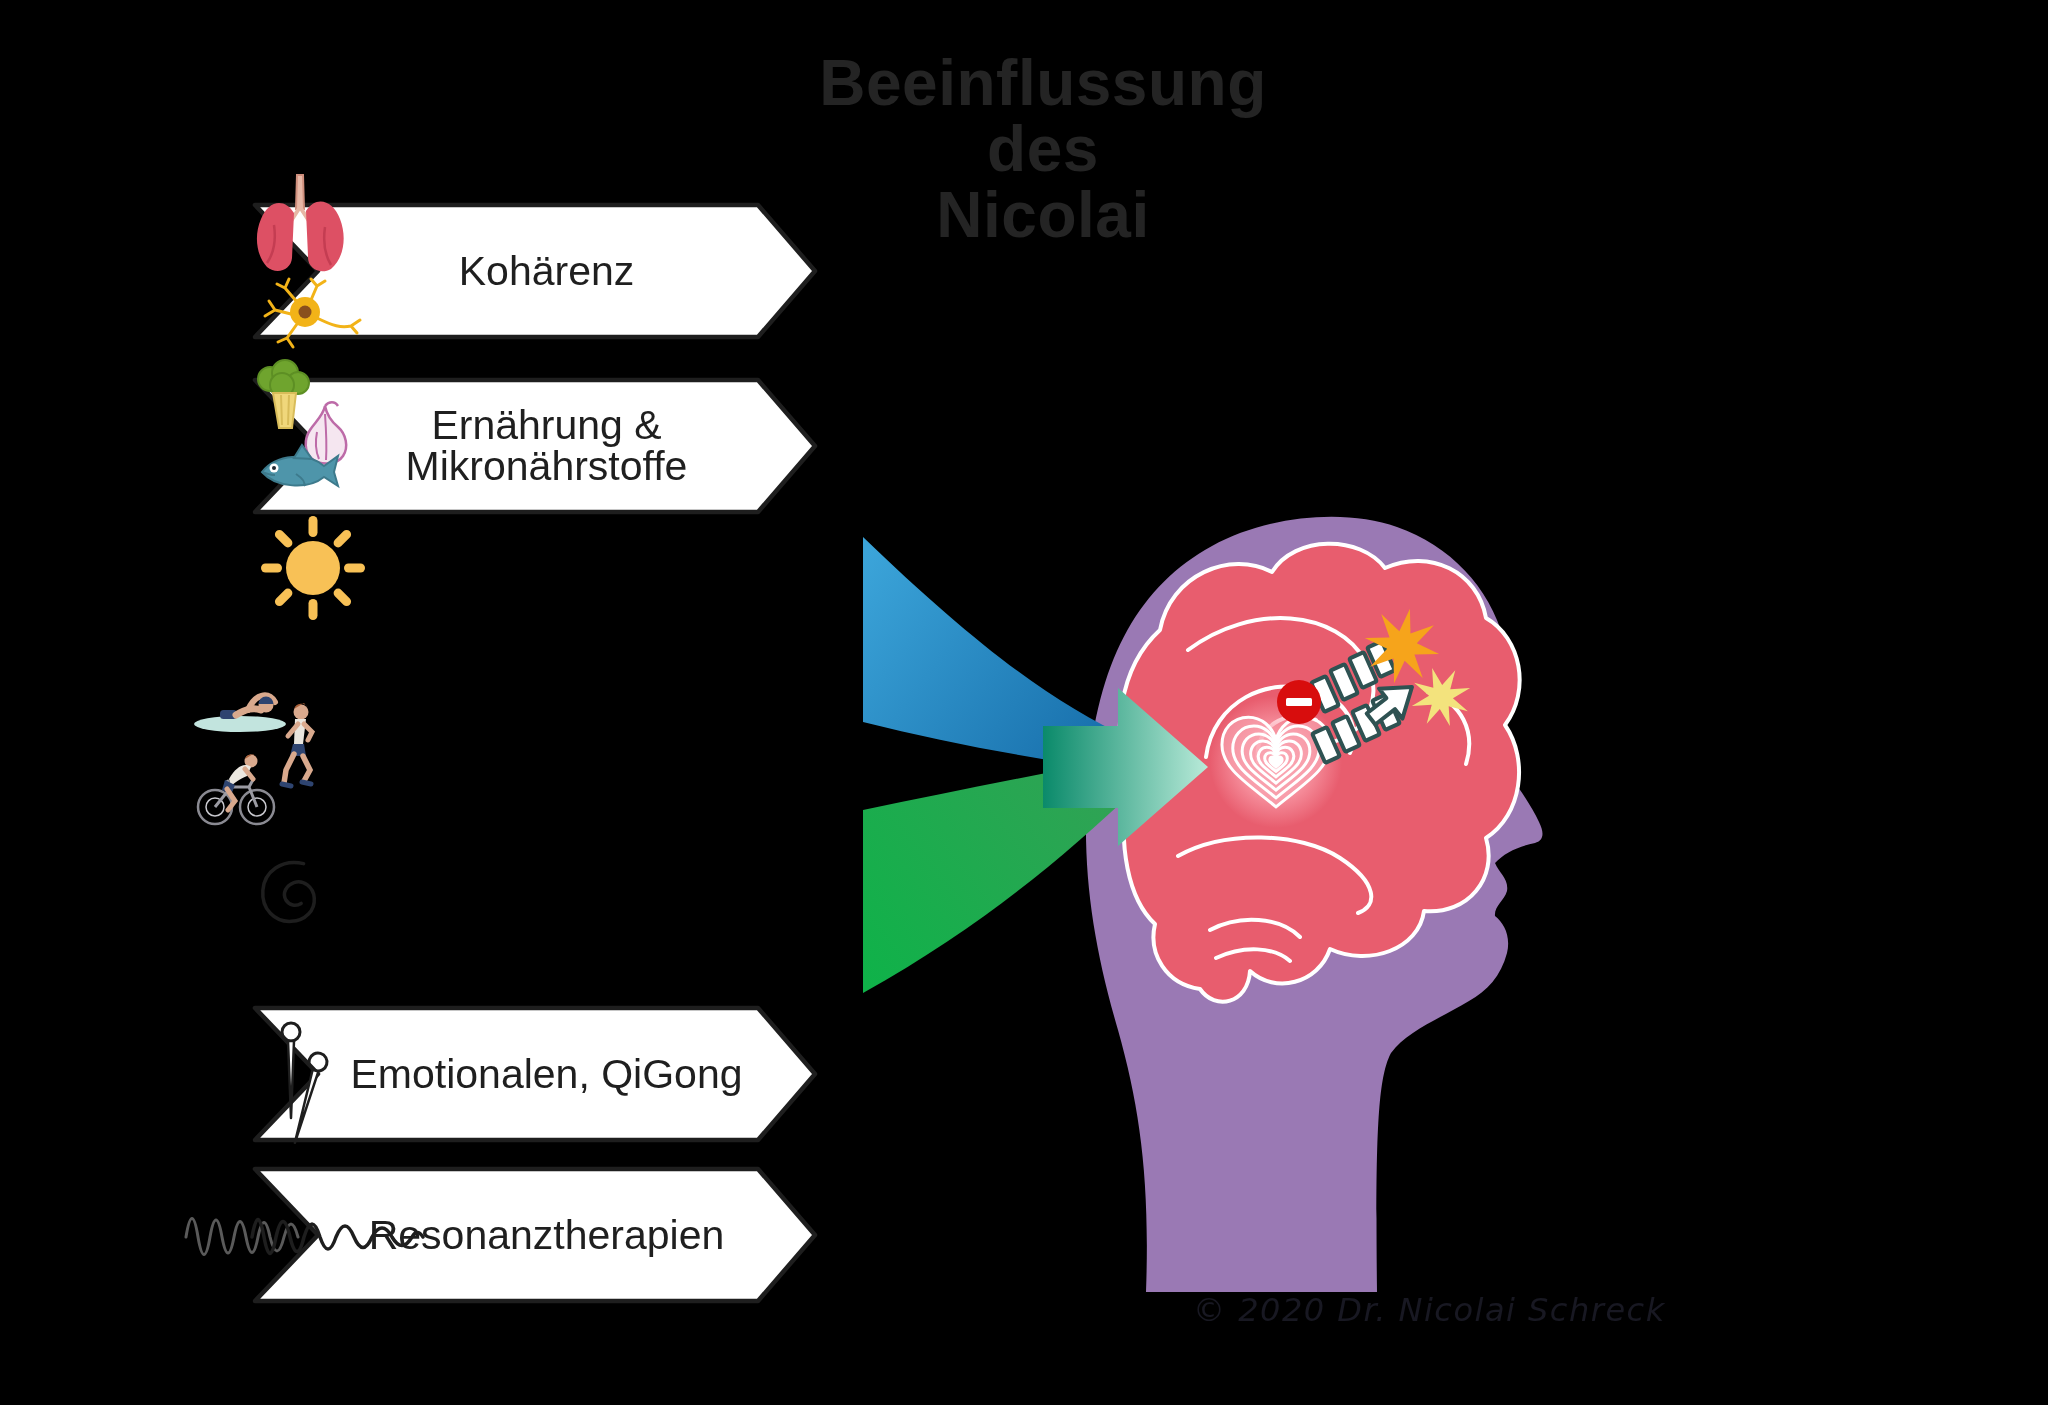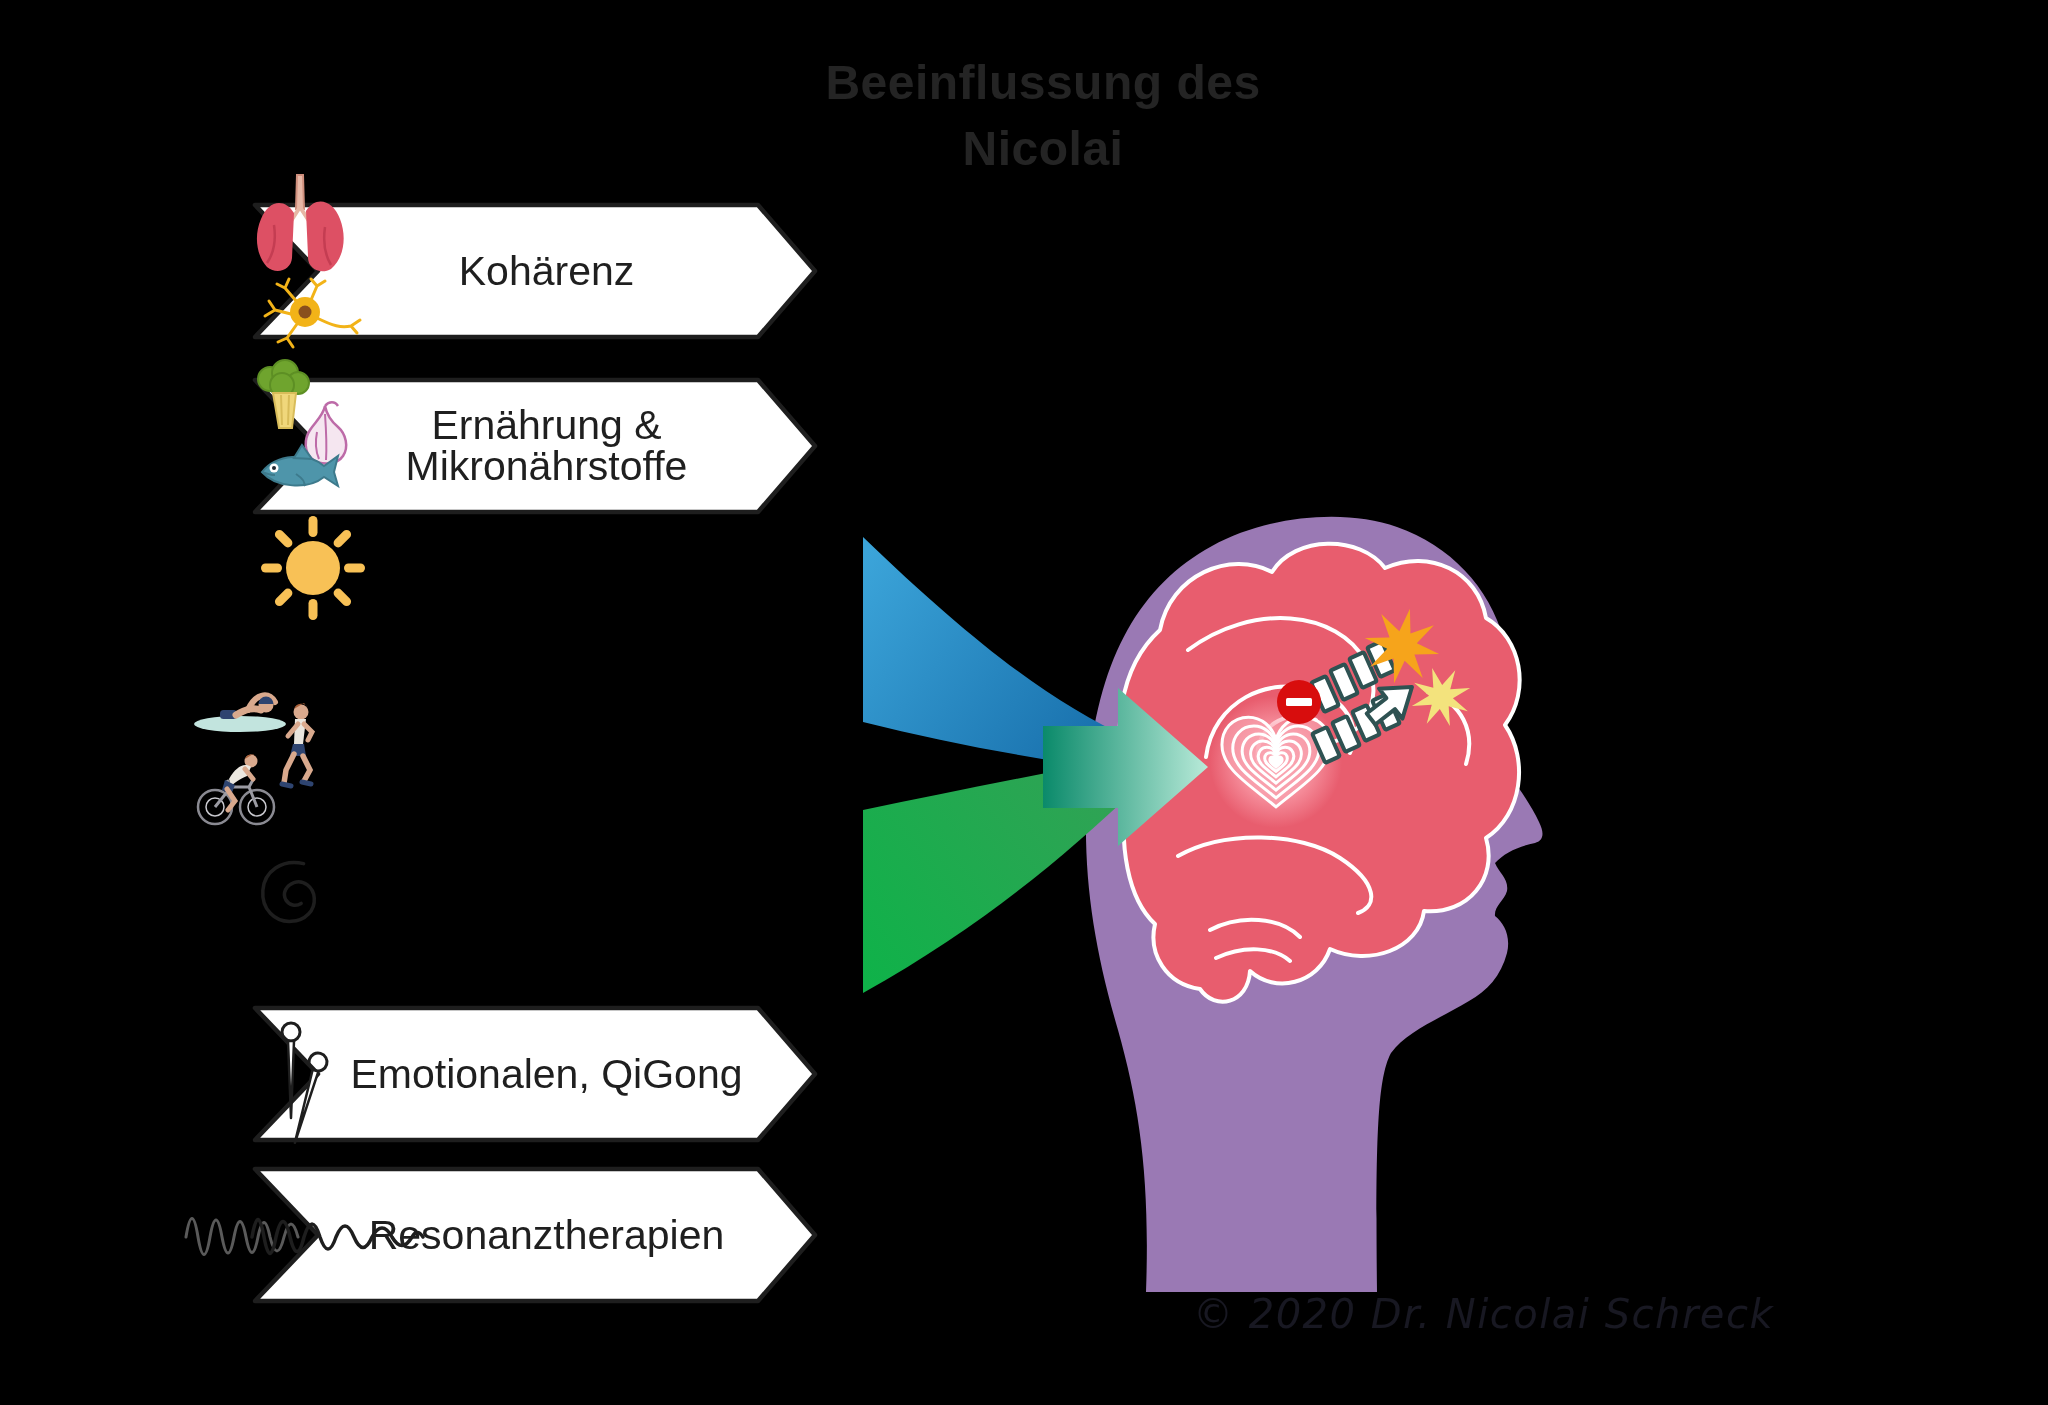--- a/index.html
+++ b/index.html
@@ -1,26 +1,26 @@
 <!DOCTYPE html>
 <html><head>
 <meta charset="utf-8">
 <style>
   html,body{margin:0;padding:0;background:#000;}
   .stage{position:relative;width:2048px;height:1405px;background:#000;overflow:hidden;
          font-family:"Liberation Sans",sans-serif;}
   .title{position:absolute;left:763px;top:50px;width:560px;text-align:center;
-         color:#242424;font-size:48px;line-height:66px;font-weight:600;letter-spacing:.5px;}
+         color:#242424;font-size:64px;line-height:66px;font-weight:600;letter-spacing:.5px;}
   .chev{position:absolute;left:252px;width:566px;height:138px;}
   .chev svg.shape{position:absolute;left:0;top:0;width:100%;height:100%;}
   .chev .lbl{position:absolute;left:0;top:0;right:0;bottom:0;display:flex;
              align-items:center;justify-content:center;text-align:center;
              padding-left:95px;padding-right:72px;color:#1f1f1f;font-size:41px;
              line-height:41px;white-space:pre-line;}
-  .copyright{position:absolute;left:1193px;top:1291px;color:#181822;font-size:40px;
+  .copyright{position:absolute;left:1193px;top:1291px;color:#181822;font-size:32px;
              font-style:italic;letter-spacing:1.5px;font-family:"DejaVu Sans",sans-serif;}
   .overlay{position:absolute;left:0;top:0;width:2048px;height:1405px;pointer-events:none;}
 </style>
 </head>
 <body>
 
 <div class="stage">
 
   <div class="title">
     <div>Beeinflussung des</div>

